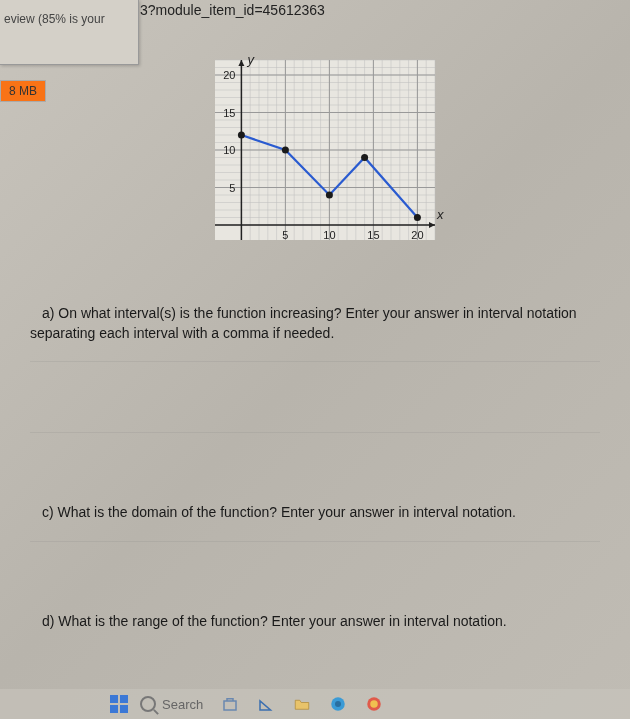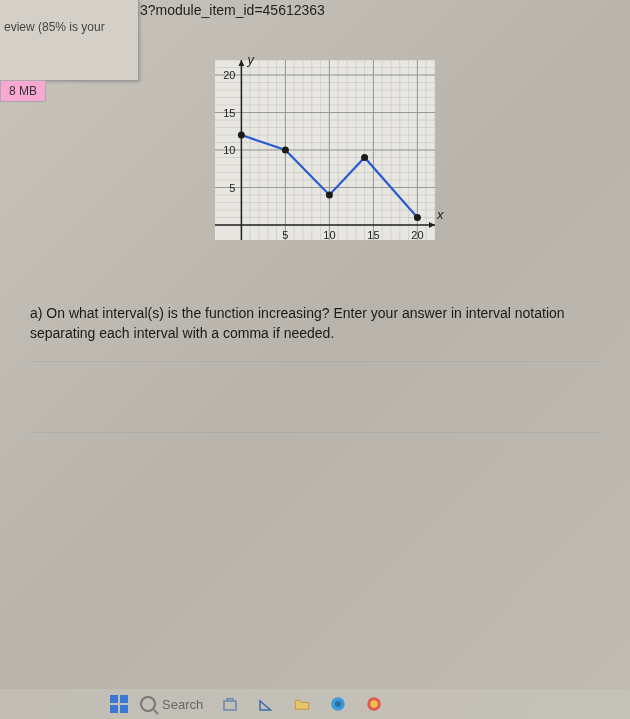--- a/index.html
+++ b/index.html
@@ -15,38 +15,38 @@
   }
   .top-fragment {
     position: absolute;
     top: 0;
     left: 0;
     width: 130px;
     height: 40px;
     background: #d4d0c8;
     border-right: 1px solid #999;
     border-bottom: 1px solid #999;
-    padding: 20px 4px;
+    padding: 12px 4px;
     font-size: 12px;
     color: #444;
     line-height: 14px;
     box-shadow: 1px 1px 3px rgba(0,0,0,0.2);
   }
   .url-fragment {
     position: absolute;
     top: 2px;
     left: 140px;
     font-size: 14px;
     color: #222;
   }
   .mb-badge {
     position: absolute;
     top: 80px;
     left: 0;
-    background: #f9a8d4;
+    background: #f97316;
     padding: 3px 8px;
     font-size: 12px;
     color: #333;
     border: 1px solid #aaa;
   }
   .content {
     position: absolute;
     top: 0;
     left: 0;
     right: 0;
@@ -57,20 +57,21 @@
     width: 280px;
   }
   .question {
     font-size: 14px;
     color: #1a1a1a;
     margin: 0 10px 70px 10px;
     line-height: 1.4;
   }
   .question .part {
     font-weight: 400;
+    margin-left: 12px;
   }
   .answer-line {
     height: 1px;
     background: rgba(120,120,120,0.15);
     margin: 18px 0 0 0;
   }
   .taskbar {
     position: absolute;
     bottom: 0;
     left: 0;
@@ -214,21 +215,28 @@
 
   <div class="question">
     <span class="part">a) On what interval(s) is the function increasing? Enter your answer in interval notation separating each interval with a comma if needed.</span>
     <div class="answer-line"></div>
   </div>
 
   <div class="question">
     <div class="answer-line"></div>
   </div>
 
-
+  <div class="question">
+    <span class="part">c) What is the domain of the function? Enter your answer in interval notation.</span>
+    <div class="answer-line"></div>
+  </div>
+
+  <div class="question" style="margin-bottom:10px">
+    <span class="part">d) What is the range of the function? Enter your answer in interval notation.</span>
+  </div>
 
 </div>
 
 <div class="taskbar">
   <div class="win">
     <span></span>
       <span></span>
       <span></span>
       <span></span>
   </div>

